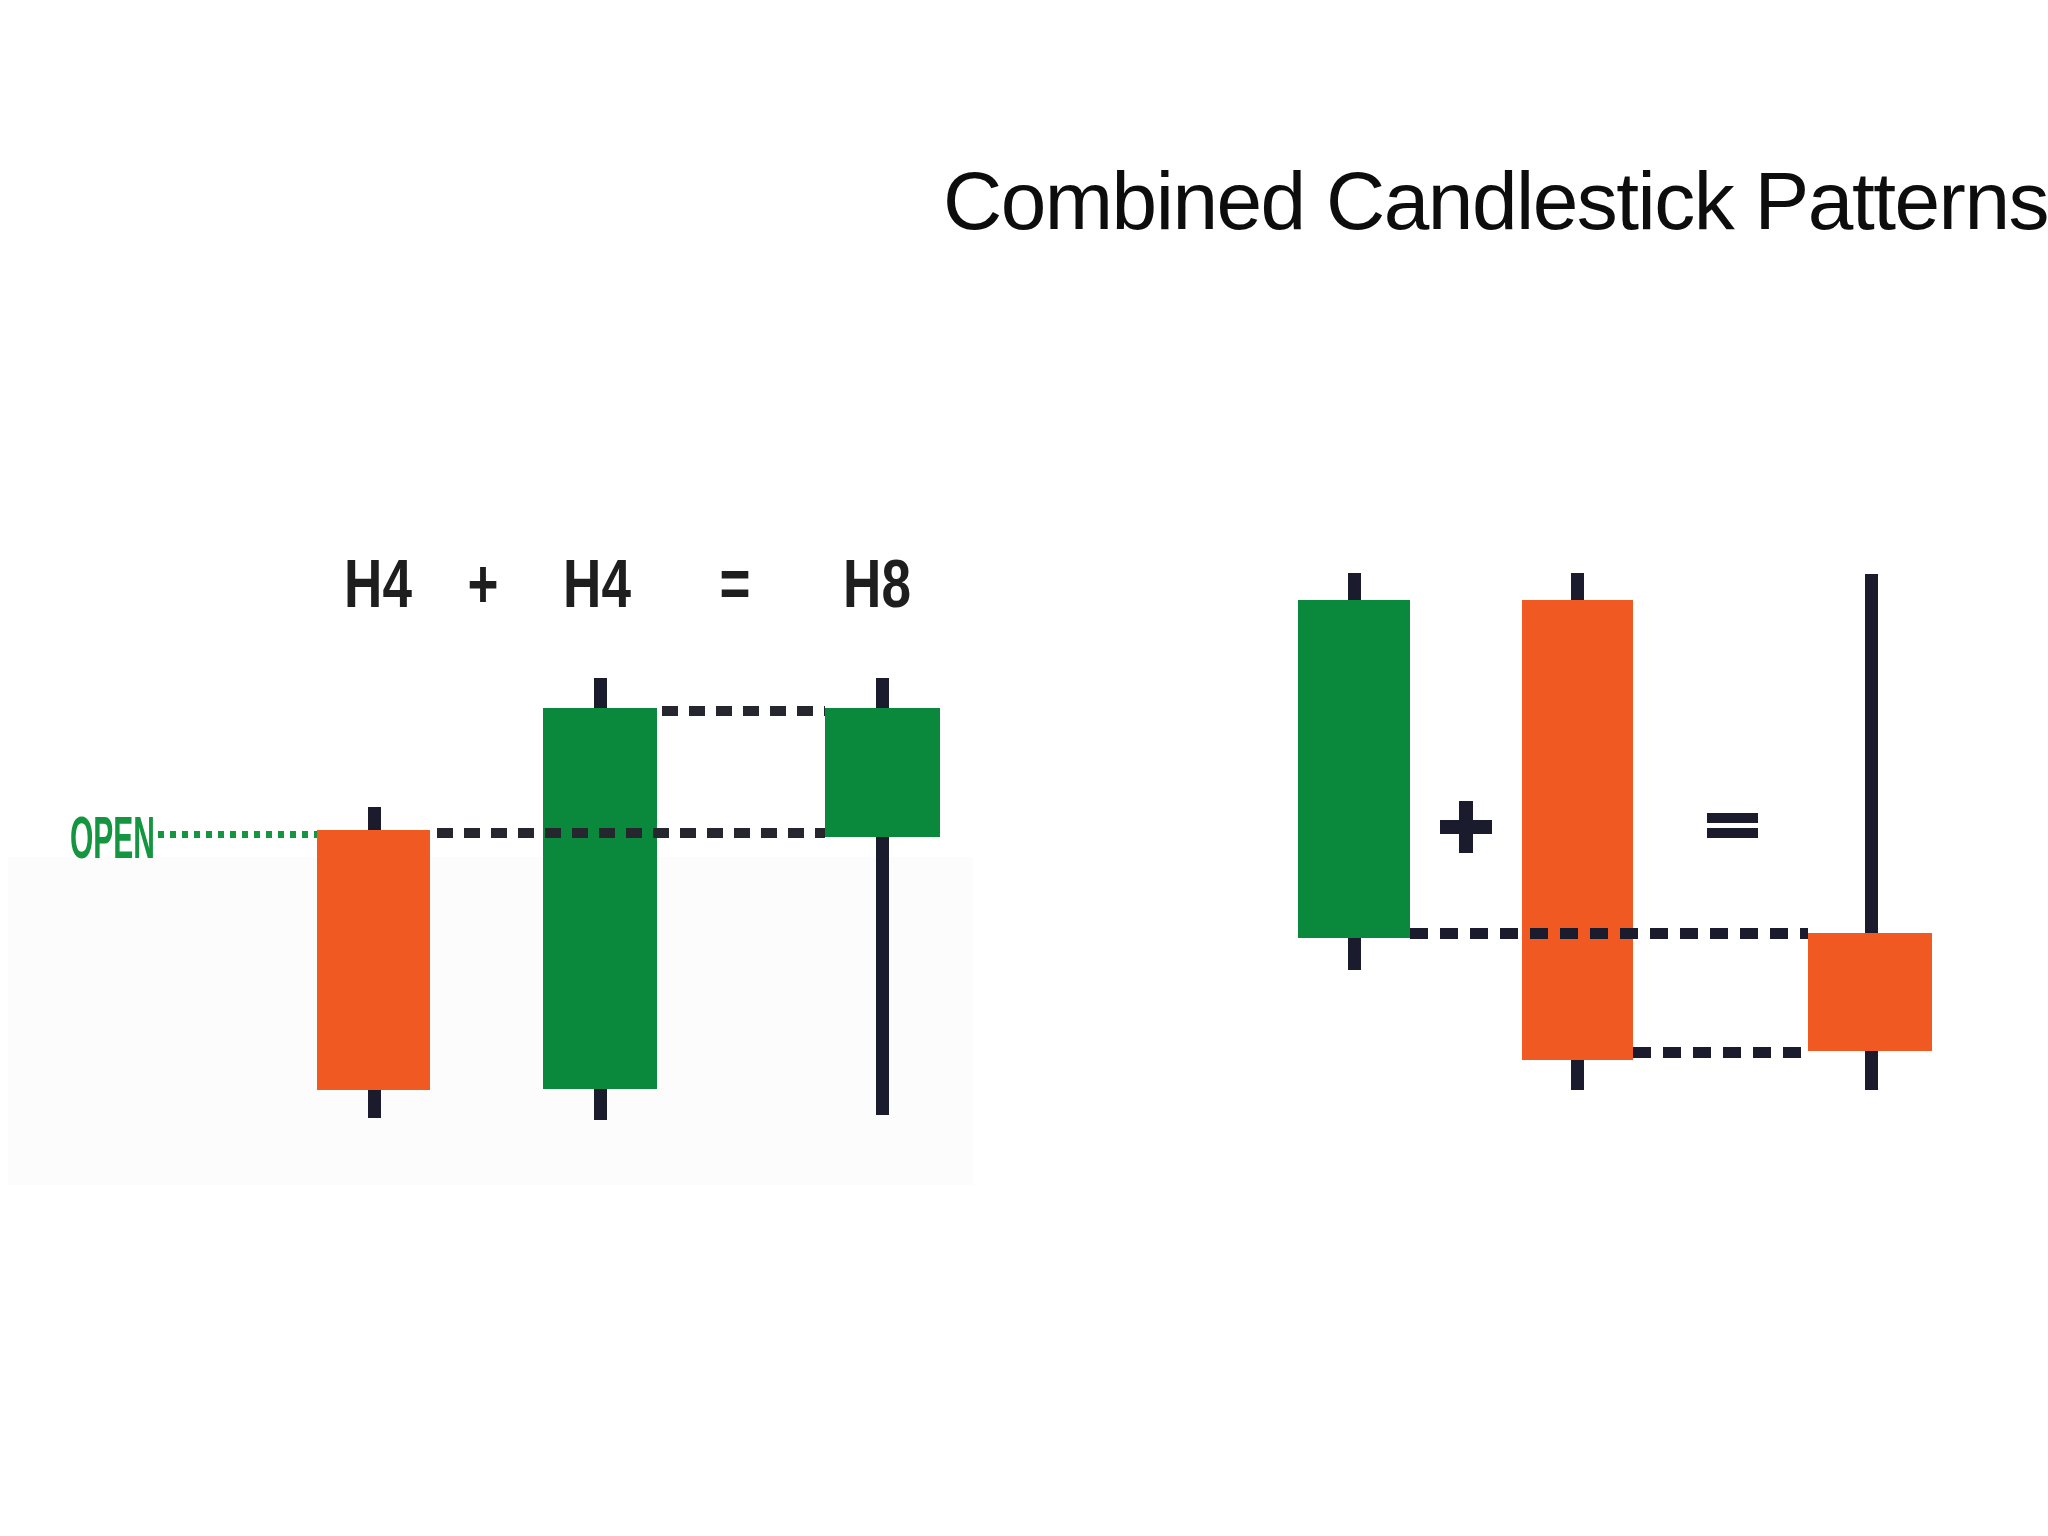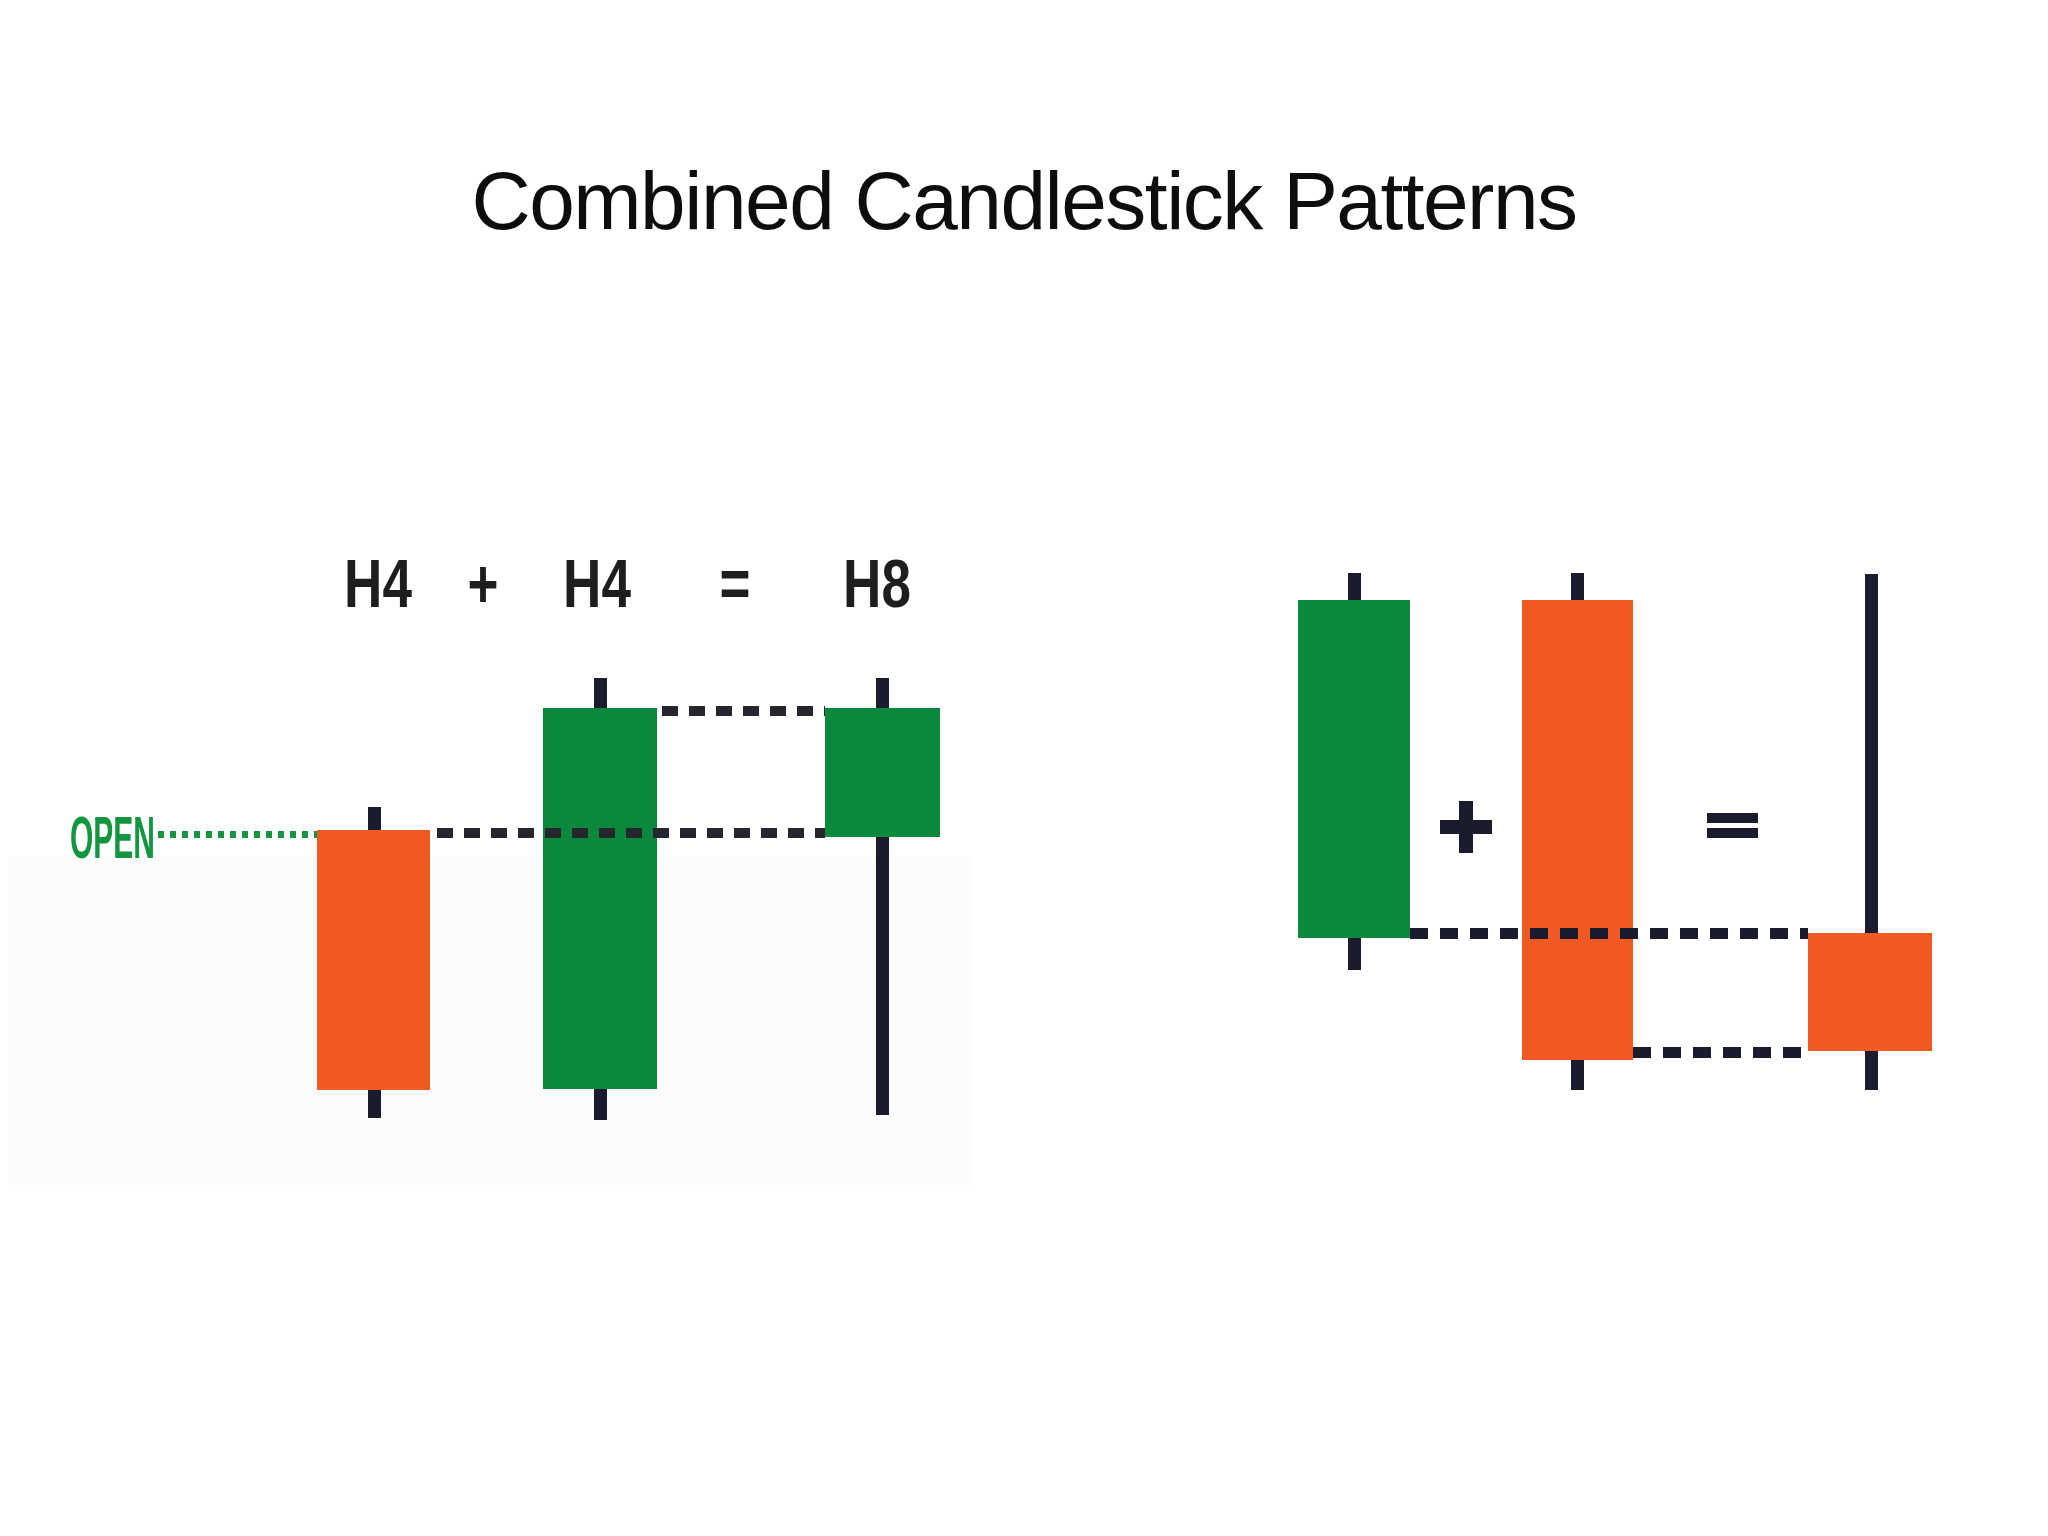--- a/index.html
+++ b/index.html
@@ -6,21 +6,21 @@
   #canvas{
     position:relative;
     width:2048px;height:1536px;
     background:#ffffff;
     overflow:hidden;
     font-family:"Liberation Sans", sans-serif;
   }
   .title{
     position:absolute;
     left:0; right:0; top:156px;
-    text-align:center;
+    text-align:right;
     font-size:82px;
     letter-spacing:-1.5px;
     color:#0d0d0d;
     line-height:1.1;
     font-weight:400;
   }
   .faint-band{
     position:absolute;
     background:#fcfcfc;
   }

